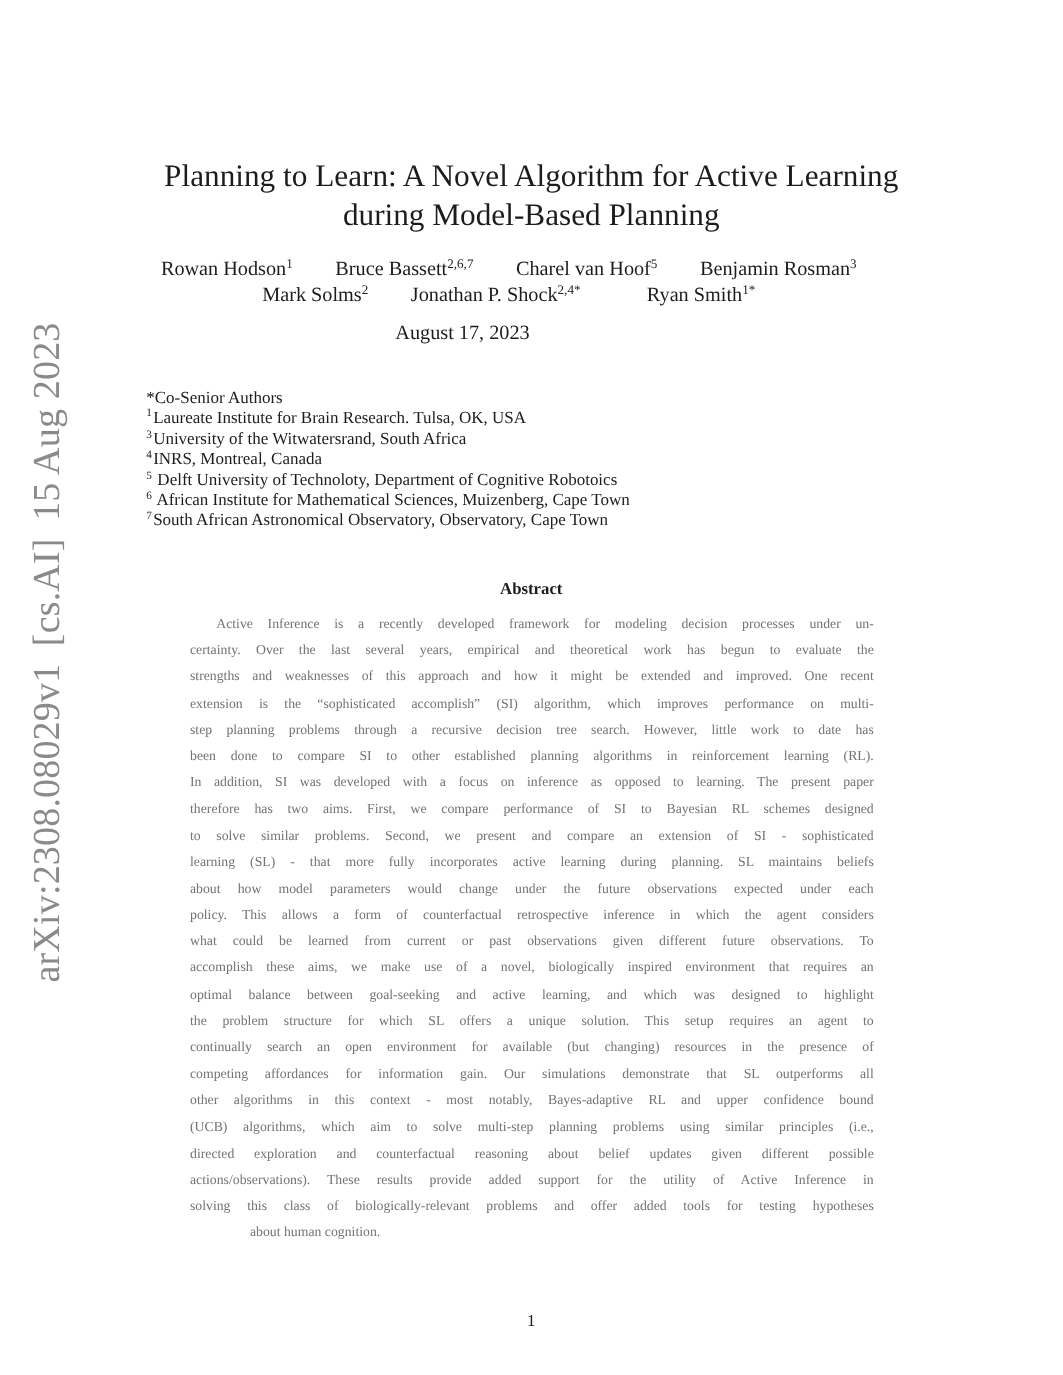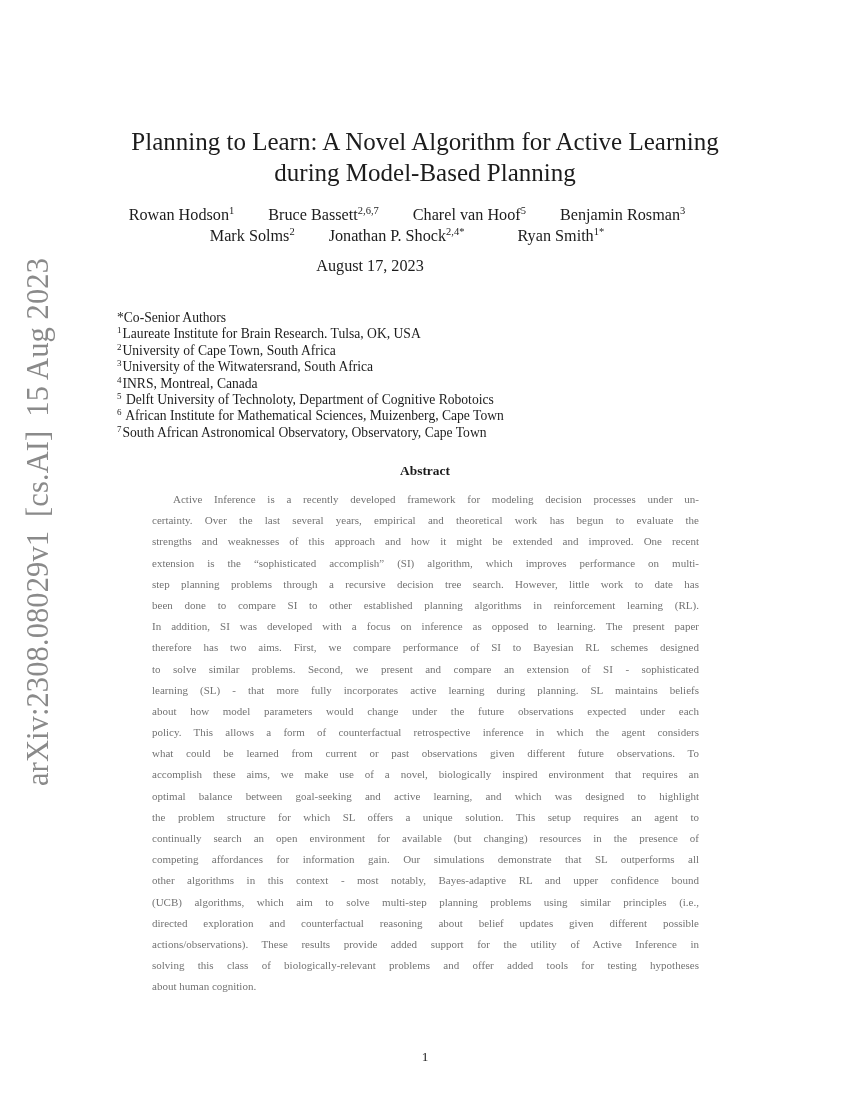--- a/index.html
+++ b/index.html
@@ -62,21 +62,21 @@
     font-weight: bold; font-size: 13.4px; color: #1c1c1c;
   }
 
   .abstract-body {
     position: absolute; left: 152px; top: 489px; width: 547px;
     font-family: "Liberation Serif", "DejaVu Serif", serif;
     font-size: 11px; line-height: 21.2px; color: #737373;
   }
   .abstract-body .line { display: block; white-space: nowrap; text-align: justify; text-align-last: justify; height: 21.2px; }
   .abstract-body .line.first { padding-left: 21px; }
-  .abstract-body .line.last { text-align-last: left; }
+  .abstract-body .line.last { text-align-last: left; margin-left: 48px; }
 
   .page-number {
     position: absolute; left: 0; top: 1049px; width: 850px;
     text-align: center;
     font-family: "Liberation Serif", "DejaVu Serif", serif;
     font-size: 13.4px; color: #1c1c1c;
   }
 </style>
 </head>
 <body>
@@ -104,21 +104,20 @@
       <span class="author" style="margin-right:34px"><span>Jonathan P. Shock</span><sup>2,4*</sup></span>
       <span class="author"><span>Ryan Smith</span><sup>1*</sup></span>
     </div>
   </div>
 
   <div class="date">August 17, 2023</div>
 
   <div class="affiliations">
     <span class="aff"><span>*Co-Senior Authors</span></span>
     <span class="aff"><sup>1</sup><span>Laureate Institute for Brain Research. Tulsa, OK, USA</span></span>
-    <span class="aff"><sup>2</sup><span>University of Cape Town, South Africa</span></span>
     <span class="aff"><sup>3</sup><span>University of the Witwatersrand, South Africa</span></span>
     <span class="aff"><sup>4</sup><span>INRS, Montreal, Canada</span></span>
     <span class="aff"><sup>5</sup><span style="white-space:pre"> Delft University of Technoloty, Department of Cognitive Robotoics</span></span>
     <span class="aff"><sup>6</sup><span style="white-space:pre"> African Institute for Mathematical Sciences, Muizenberg, Cape Town</span></span>
     <span class="aff"><sup>7</sup><span>South African Astronomical Observatory, Observatory, Cape Town</span></span>
   </div>
 
   <div class="abstract-heading">Abstract</div>
 
   <div class="abstract-body">

